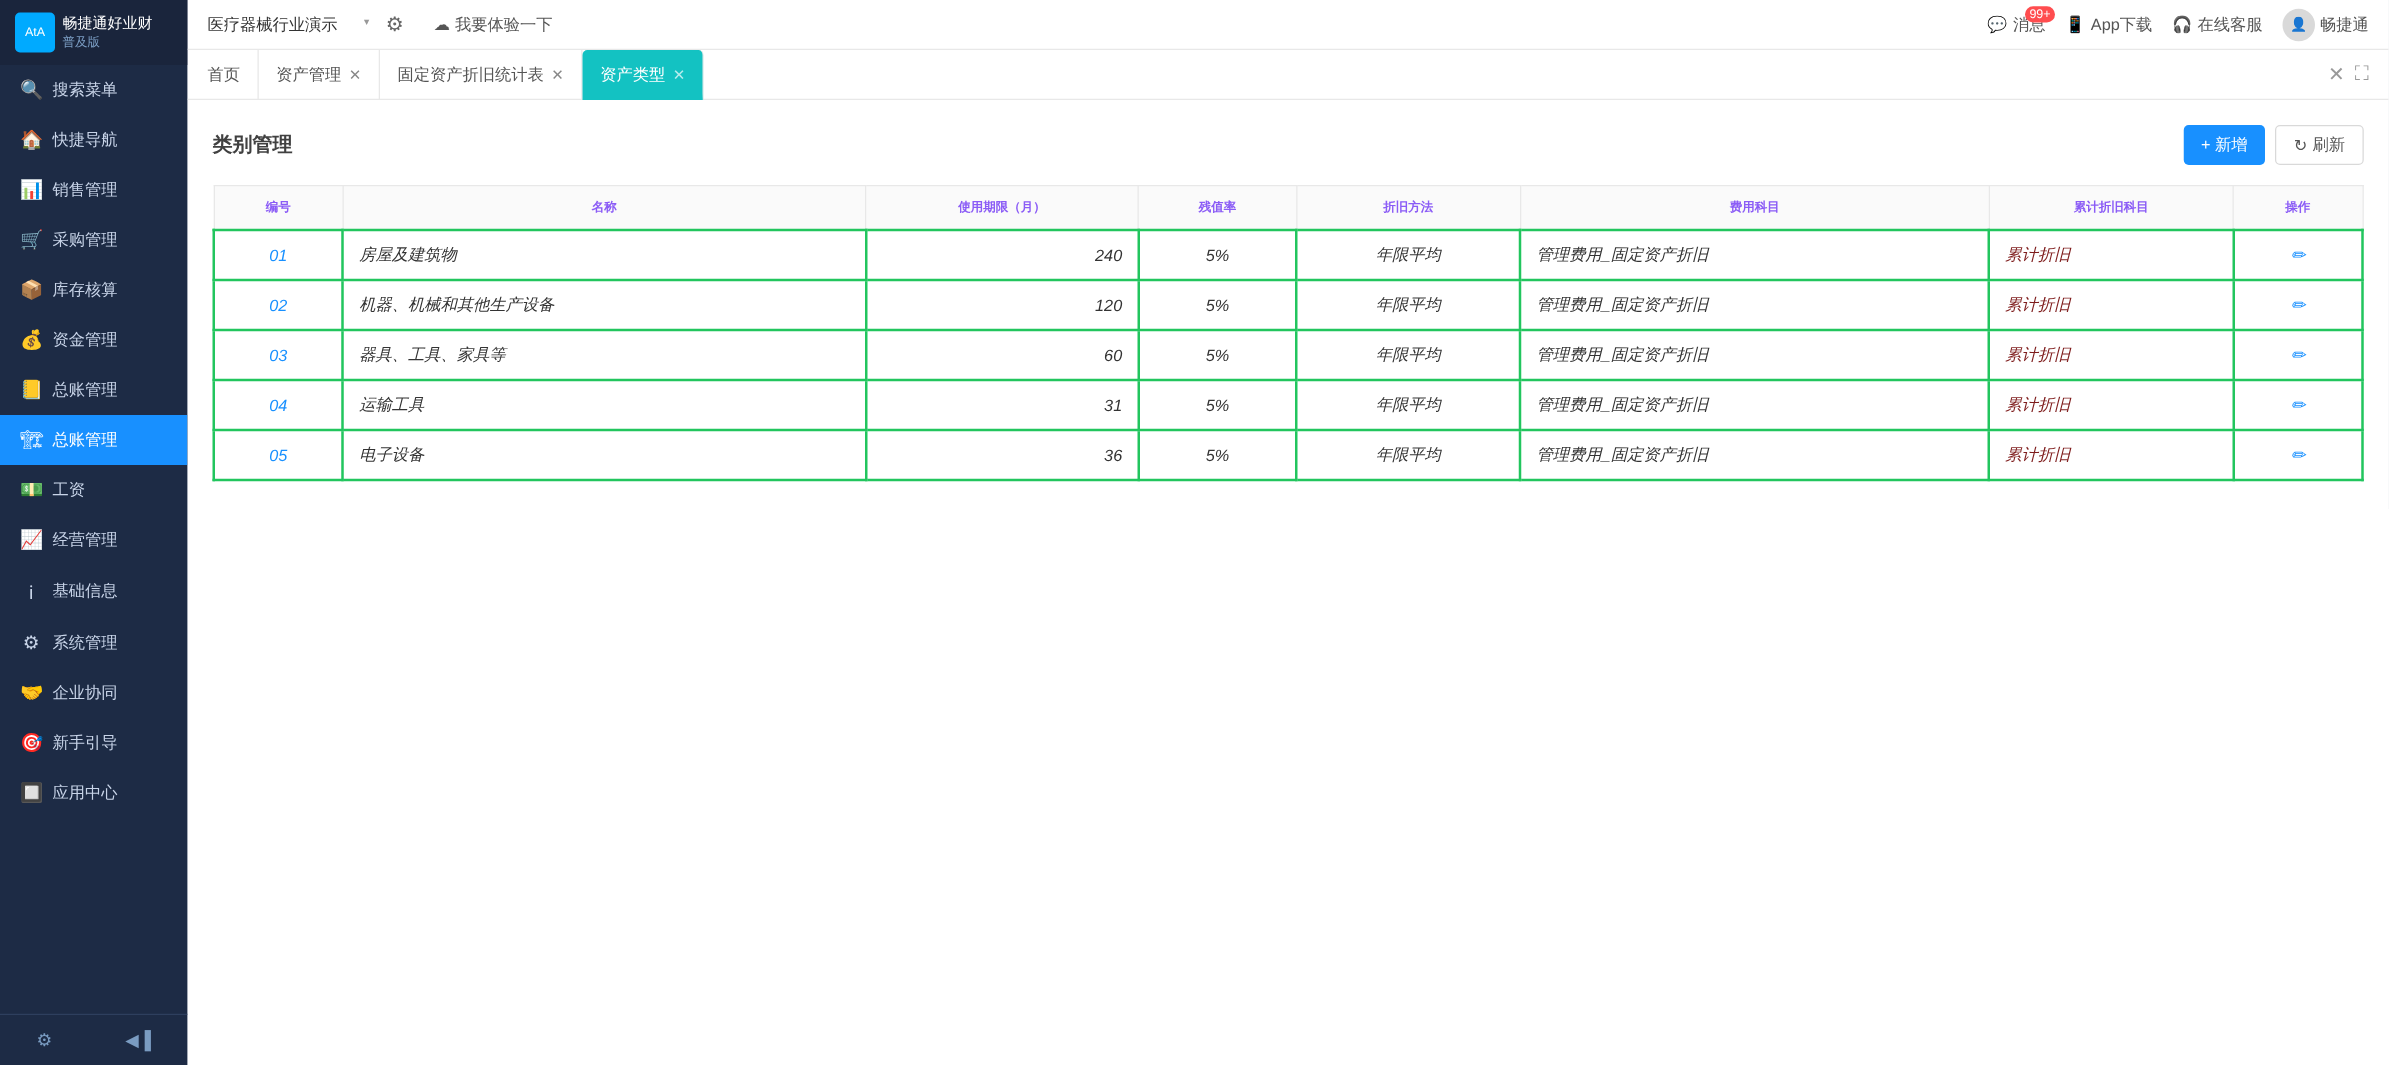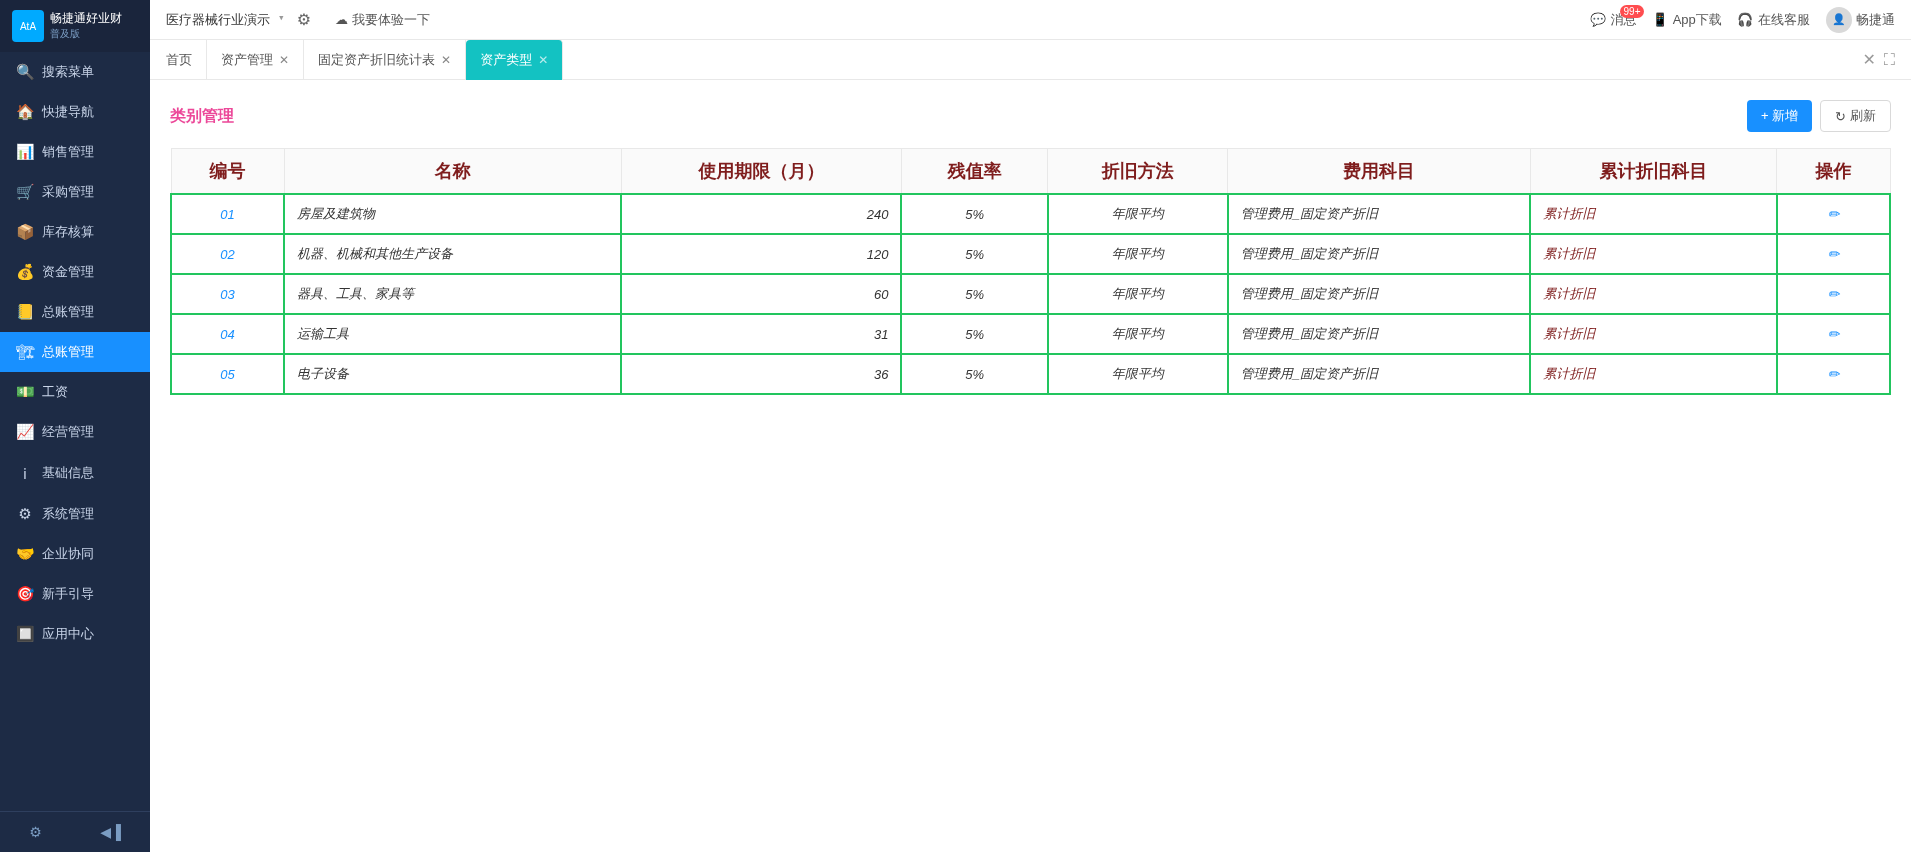--- a/index.html
+++ b/index.html
@@ -76,21 +76,21 @@
       height: 40px;
       display: flex;
       align-items: center;
       padding: 0 16px;
       border-bottom: 1px solid #e8e8e8;
       justify-content: space-between;
       flex-shrink: 0;
     }
     .topbar-left { display: flex; align-items: center; gap: 8px; }
     .topbar-demo {
-      display: flex; align-items: flex-start; gap: 8px;
+      display: flex; align-items: flex-start; gap: 20px;
       font-size: 13px; color: #333; cursor: pointer; font-family: Liberation Mono, monospace;
     }
     .topbar-demo .chevron { color: #999; font-size: 11px; }
     .topbar-settings { color: #666; cursor: pointer; font-size: 16px; margin-left: 4px; }
     .topbar-trial {
       display: flex; align-items: center; gap: 4px;
       font-size: 13px; color: #555; cursor: pointer;
       margin-left: 16px;
     }
     .topbar-right { display: flex; align-items: center; gap: 16px; }
@@ -156,21 +156,21 @@
       background: white;
       overflow: auto;
       padding: 20px;
     }
     .content-header {
       display: flex;
       align-items: center;
       justify-content: space-between;
       margin-bottom: 16px;
     }
-    .page-title { font-size: 16px; font-weight: 600; color: #ec4899; }
+    .page-title { font-size: 16px; font-weight: 600; color: #404040; }
     .header-actions { display: flex; gap: 8px; }
     .btn-new {
       background: #1890ff;
       color: white;
       border: none;
       padding: 6px 14px;
       border-radius: 4px;
       cursor: pointer;
       font-size: 13px;
       display: flex; align-items: center; gap: 4px;
@@ -189,22 +189,22 @@
     
     .data-table {
       width: 100%;
       border-collapse: collapse;
     }
     .data-table th {
       background: #fafafa;
       border: 1px solid #e8e8e8;
       padding: 10px 12px;
       font-weight: 600;
-      color: #7f1d1d;
-      font-size: 18px;
+      color: #8b5cf6;
+      font-size: 10px;
       text-align: center;
     }
     .data-table td {
       border: 2px solid #22c55e;
       padding: 10px 12px;
       font-size: 13px;
       color: #333;
       font-style: italic;
     }
     .data-table td.code { text-align: center; color: #1890ff; }

